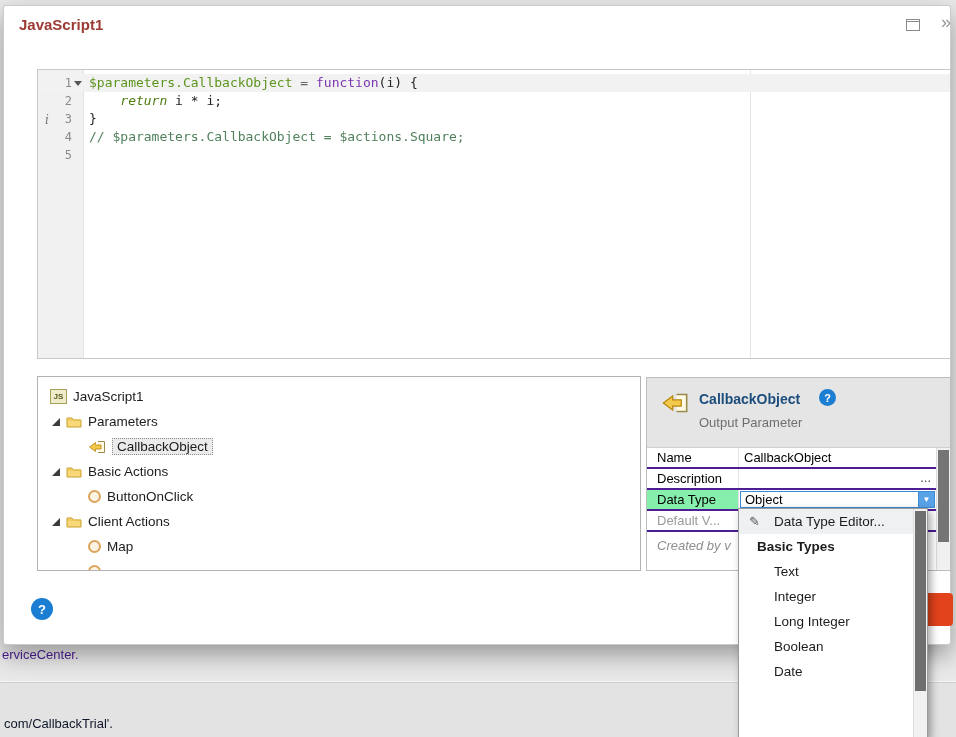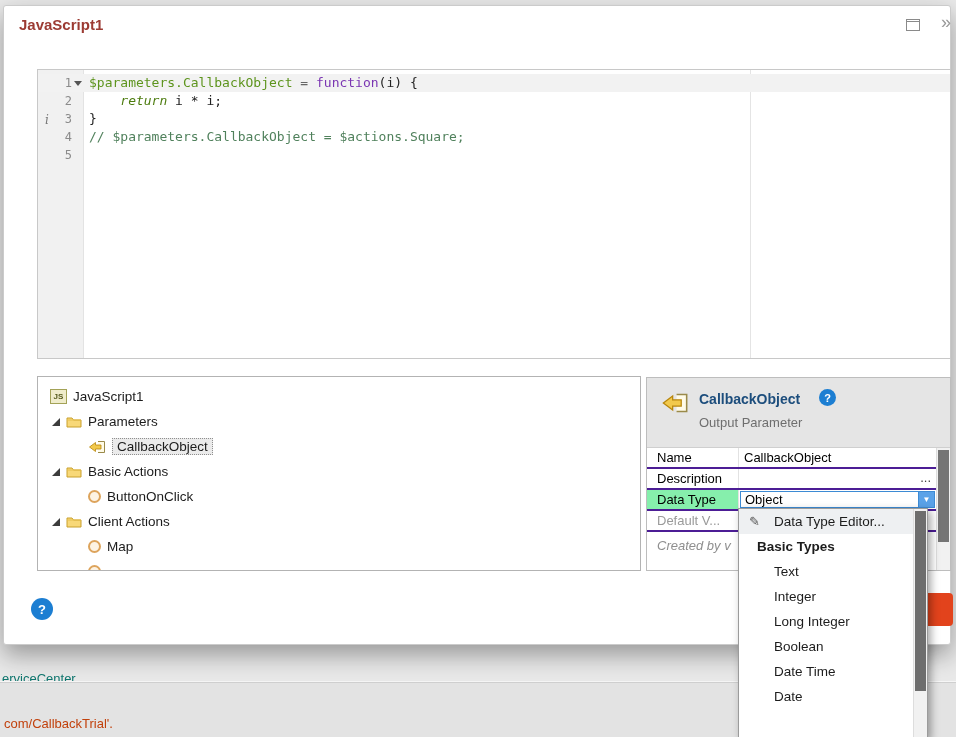--- a/index.html
+++ b/index.html
@@ -1,22 +1,22 @@
 <!DOCTYPE html>
 <html><head>
 <meta charset="utf-8">
 <style>
   * { margin:0; padding:0; box-sizing:border-box; }
   html,body { width:956px; height:737px; font-family:"Liberation Sans",sans-serif; }
   .stage { position:absolute; top:0; left:0; width:956px; height:737px; background:#e9e9e9; overflow:hidden; }
 
   
-  .bg-text-top { position:absolute; left:2px; top:647px; font-size:13px; color:#0f766e;margin-top:24px; }
+  .bg-text-top { position:absolute; left:2px; top:647px; font-size:13px; color:#4c1d95; }
   .bg-band { position:absolute; left:0; top:681px; width:956px; height:56px; background:#e3e3e3; border-top:1px solid #f6f6f6; box-shadow: inset 0 1px 0 #cfcfcf; }
-  .bg-text-bottom { position:absolute; left:4px; top:716px; font-size:13px; color:#c2410c; }
+  .bg-text-bottom { position:absolute; left:4px; top:716px; font-size:13px; color:#0f172a; }
 
   
   .dialog { position:absolute; left:3px; top:5px; width:948px; height:640px; background:#fff; border:1px solid #cbcbcb; border-radius:3px; box-shadow:0 10px 24px rgba(0,0,0,.35); }
   .dialog-title { position:absolute; left:15px; top:10px; font-size:15px; font-weight:bold; color:#9c3b33; }
   .maximize-box { position:absolute; left:902px; top:13px; width:14px; height:12px; border:1px solid #8a8a8a; border-top:3px double #8a8a8a; background:#fff; }
   .win-chevrons { position:absolute; left:937px; top:6px; font-size:18px; color:#9a9a9a; }
 
   
   .editor { position:absolute; left:33px; top:63px; width:914px; height:290px; border:1px solid #c8c8c8; background:#fff; overflow:hidden; font-family:"DejaVu Sans Mono",monospace; font-size:13px; }
   .gutter { position:absolute; left:0; top:0; bottom:0; width:46px; background:#f1f1f1; border-right:1px solid #e3e3e3; }
@@ -246,21 +246,20 @@
     <div class="dd-list">
       <div class="dd-item editor-row">
         <span class="pencil">✎</span>
         <span>Data Type Editor...</span>
       </div>
       <div class="dd-group">Basic Types</div>
       <div class="dd-item">Text</div>
       <div class="dd-item">Integer</div>
       <div class="dd-item">Long Integer</div>
       <div class="dd-item">Boolean</div>
-      <div class="dd-item">Date Time</div>
       <div class="dd-item">Date</div>
     </div>
     <div class="dd-scroll">
       <div class="dd-thumb"></div>
     </div>
   </div>
 
 </div>
 
 </body></html>

